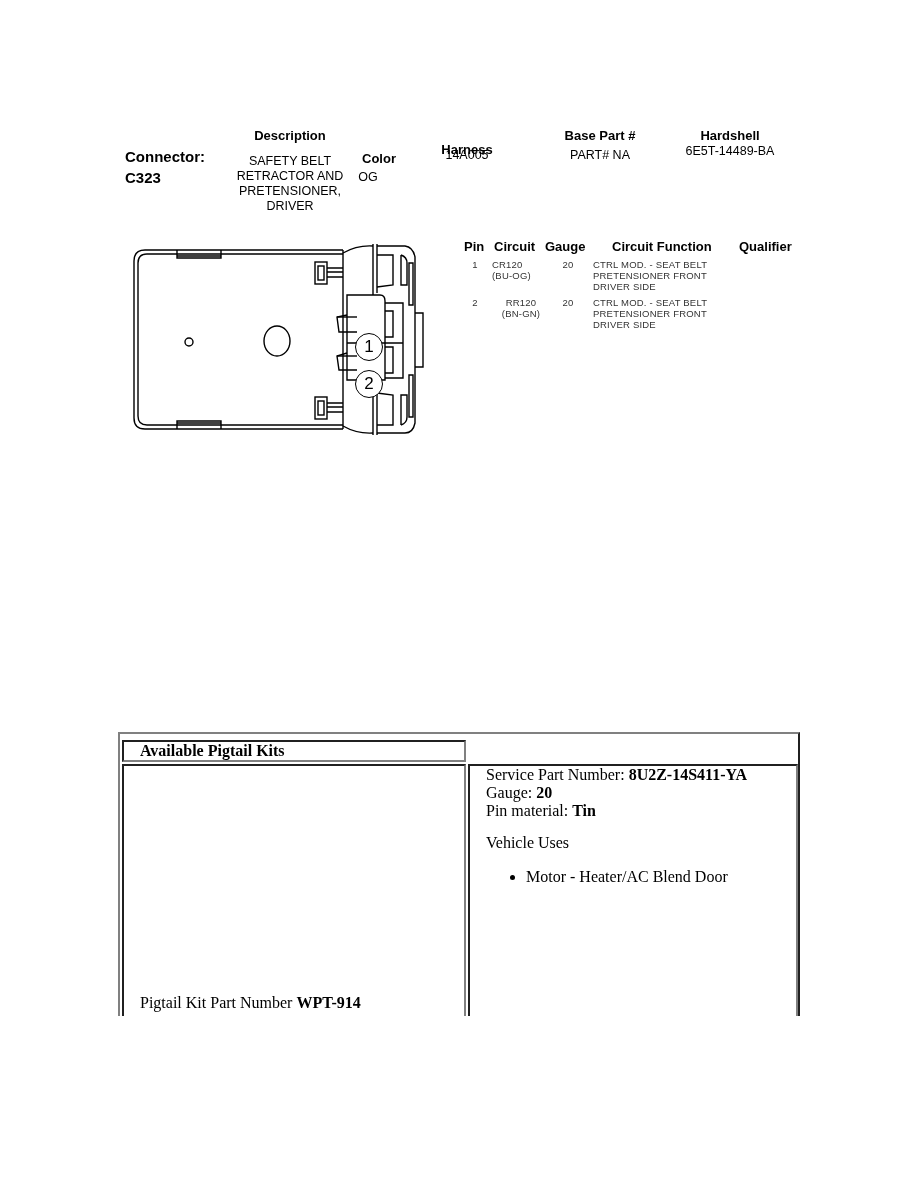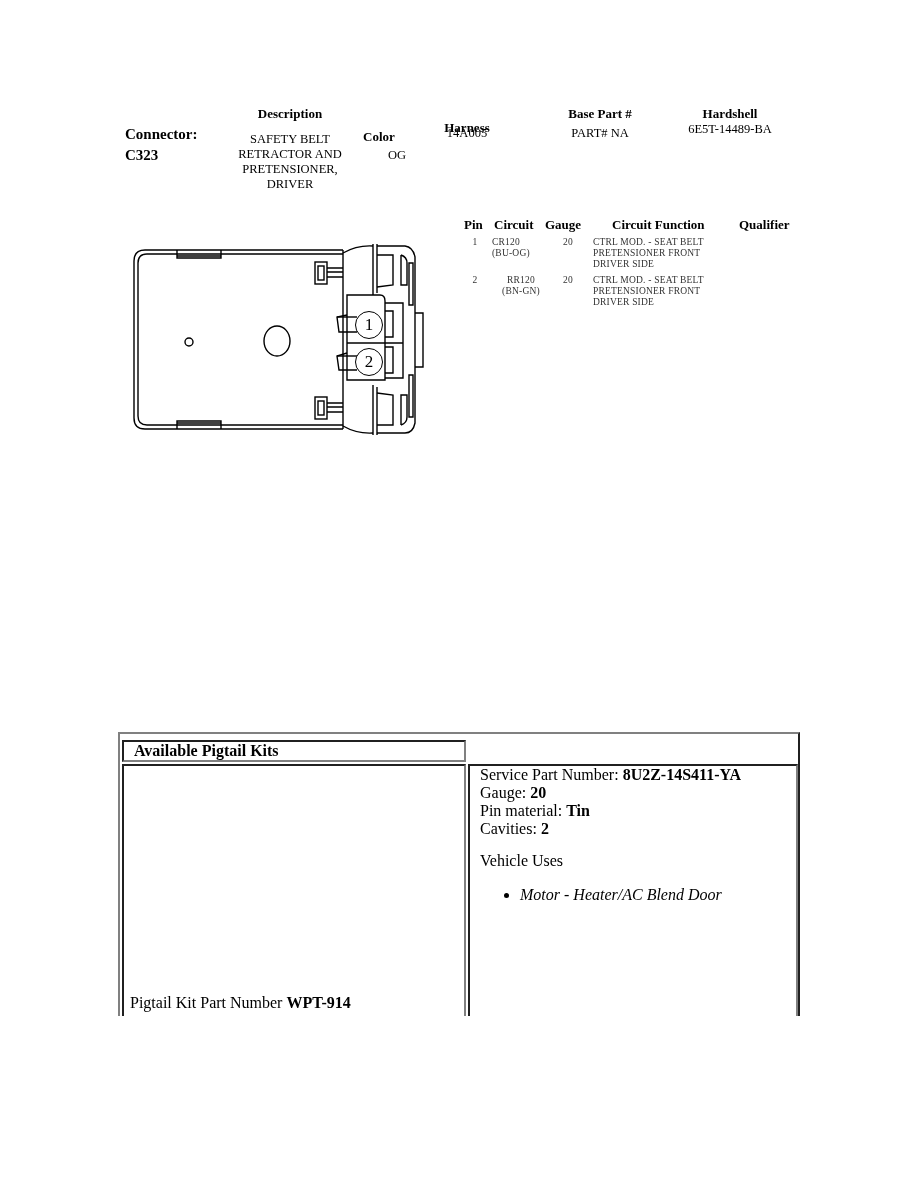--- a/index.html
+++ b/index.html
@@ -1,17 +1,17 @@
 <!DOCTYPE html>
 <html><head>
   <meta charset="utf-8">
   <style>
     html, body { margin: 0; padding: 0; background: #ffffff; }
     body { width: 918px; height: 1188px; position: relative; overflow: hidden; color: #000; }
-    .sans { font-family: Liberation Serif, serif; }
+    .sans { font-family: Liberation Sans, sans-serif; margin-top: 22px; }
     .serif { font-family: "Liberation Serif", "DejaVu Serif", serif; }
     .abs { position: absolute; }
 
     
     .hdr-label { font-weight: bold; font-size: 13px; text-align: center; }
     .hdr-val { font-size: 12.5px; text-align: center; line-height: 15px; }
     .connector-title { font-weight: bold; font-size: 15px; line-height: 21px; }
 
     
     .pin-hdr { font-weight: bold; font-size: 13px; }
@@ -21,25 +21,25 @@
     .pt-outer {
       position: absolute; left: 118px; top: 732px; width: 682px; height: 300px;
       border-top: 2px solid #808080; border-left: 2px solid #808080;
       border-right: 2px solid #202020; border-bottom: 2px solid #202020;
       box-sizing: border-box;
     }
     .pt-cell {
       position: absolute; box-sizing: border-box;
       border-top: 2px solid #202020; border-left: 2px solid #202020;
       border-right: 2px solid #808080; border-bottom: 2px solid #808080;
-      font-size: 16px; line-height: 18px; padding-left: 10px;
+      font-size: 16px; line-height: 18px; padding-left: 16px;
     }
     .pt-line { white-space: nowrap; }
     .pt-line b { font-weight: bold; }
-    ul.pt-uses { margin: 16px 0 16px 0; padding-left: 40px; font-style: italic; }
+    ul.pt-uses { margin: 16px 0 16px 0; padding-left: 40px; }
     ul.pt-uses li { list-style: disc; font-size: 16px; line-height: 18px; }
     .cover { position: absolute; left: 0; top: 1016px; width: 918px; height: 172px; background: #fff; }
   </style>
 </head>
 <body>
 
 <div>
   <div class="abs sans connector-title" style="left:125px; top:124px;">
     <div>Connector:</div>
     <div>C323</div>
@@ -47,21 +47,21 @@
 
   <div class="abs sans hdr-label" style="left:240px; top:106px; width:100px;">Description</div>
   <div class="abs sans hdr-val" style="left:225px; top:132px; width:130px;">
     <div>SAFETY BELT</div>
     <div>RETRACTOR AND</div>
     <div>PRETENSIONER,</div>
     <div>DRIVER</div>
   </div>
 
   <div class="abs sans hdr-label" style="left:355px; top:129px; width:48px;">Color</div>
-  <div class="abs sans hdr-val" style="left:373px; top:148px; width:48px;">OG</div>
+  <div class="abs sans hdr-val" style="left:344px; top:148px; width:48px;">OG</div>
 
   <div class="abs sans hdr-label" style="left:425px; top:120px; width:84px;">Harness</div>
   <div class="abs sans hdr-val" style="left:425px; top:126px; width:84px;">14A005</div>
 
   <div class="abs sans hdr-label" style="left:550px; top:106px; width:100px;">Base Part #</div>
   <div class="abs sans hdr-val" style="left:550px; top:126px; width:100px;">PART# NA</div>
 
   <div class="abs sans hdr-label" style="left:670px; top:106px; width:120px;">Hardshell</div>
   <div class="abs sans hdr-val" style="left:670px; top:122px; width:120px;">6E5T-14489-BA</div>
 </div>
@@ -162,38 +162,35 @@
   </div>
 </div>
 
 <div class="pt-outer serif">
 
   <div class="pt-cell" style="left:2px; top:6px; width:344px; height:22px;">
     <b>Available Pigtail Kits</b>
   </div>
 
   <div class="pt-cell" style="left:2px; top:30px; width:344px; height:280px;">
-    <div class="abs pt-line" style="left:6px; top:228px;">
+    <div class="abs pt-line" style="left:16px; top:228px;">
       <span>Pigtail Kit Part Number </span><b>WPT-914</b>
     </div>
   </div>
 
   <div class="pt-cell" style="left:348px; top:30px; width:330px; height:280px;">
     <div class="pt-line">
       <span>Service Part Number: </span><b>8U2Z-14S411-YA</b>
     </div>
     <div class="pt-line">
       <span>Gauge: </span><b>20</b>
     </div>
     <div class="pt-line">
       <span>Pin material: </span><b>Tin</b>
     </div>
-    <div class="pt-line">
-      <span>Cavities: </span><b>2</b>
-    </div>
     <div class="pt-line" style="margin-top:14px;">Vehicle Uses</div>
     <ul class="pt-uses">
       <li>Motor - Heater/AC Blend Door</li>
     </ul>
   </div>
 </div>
 
 <div class="cover"></div>
 
 </body></html>

